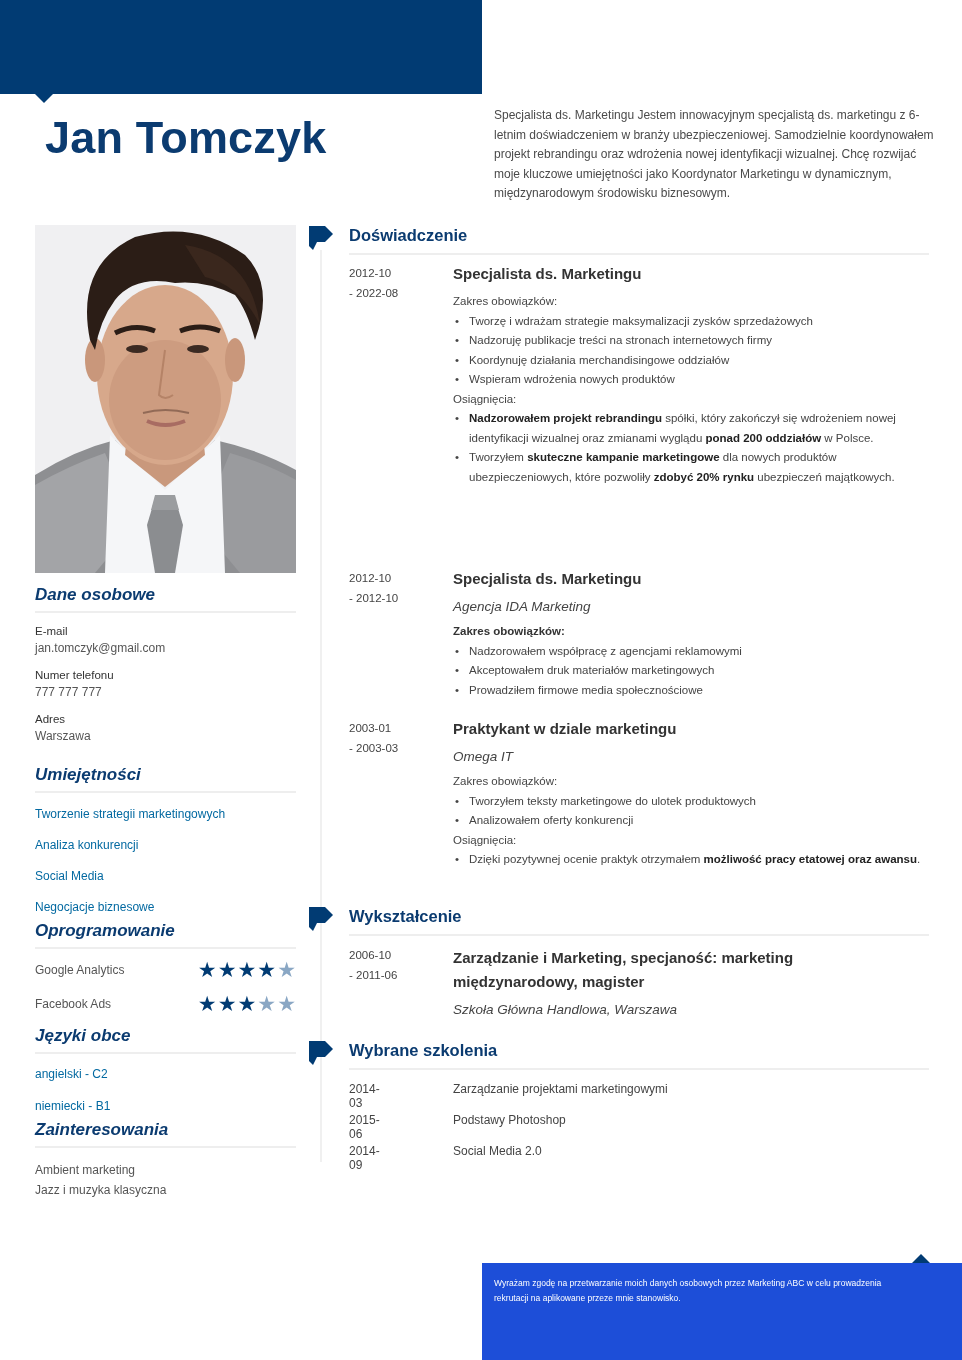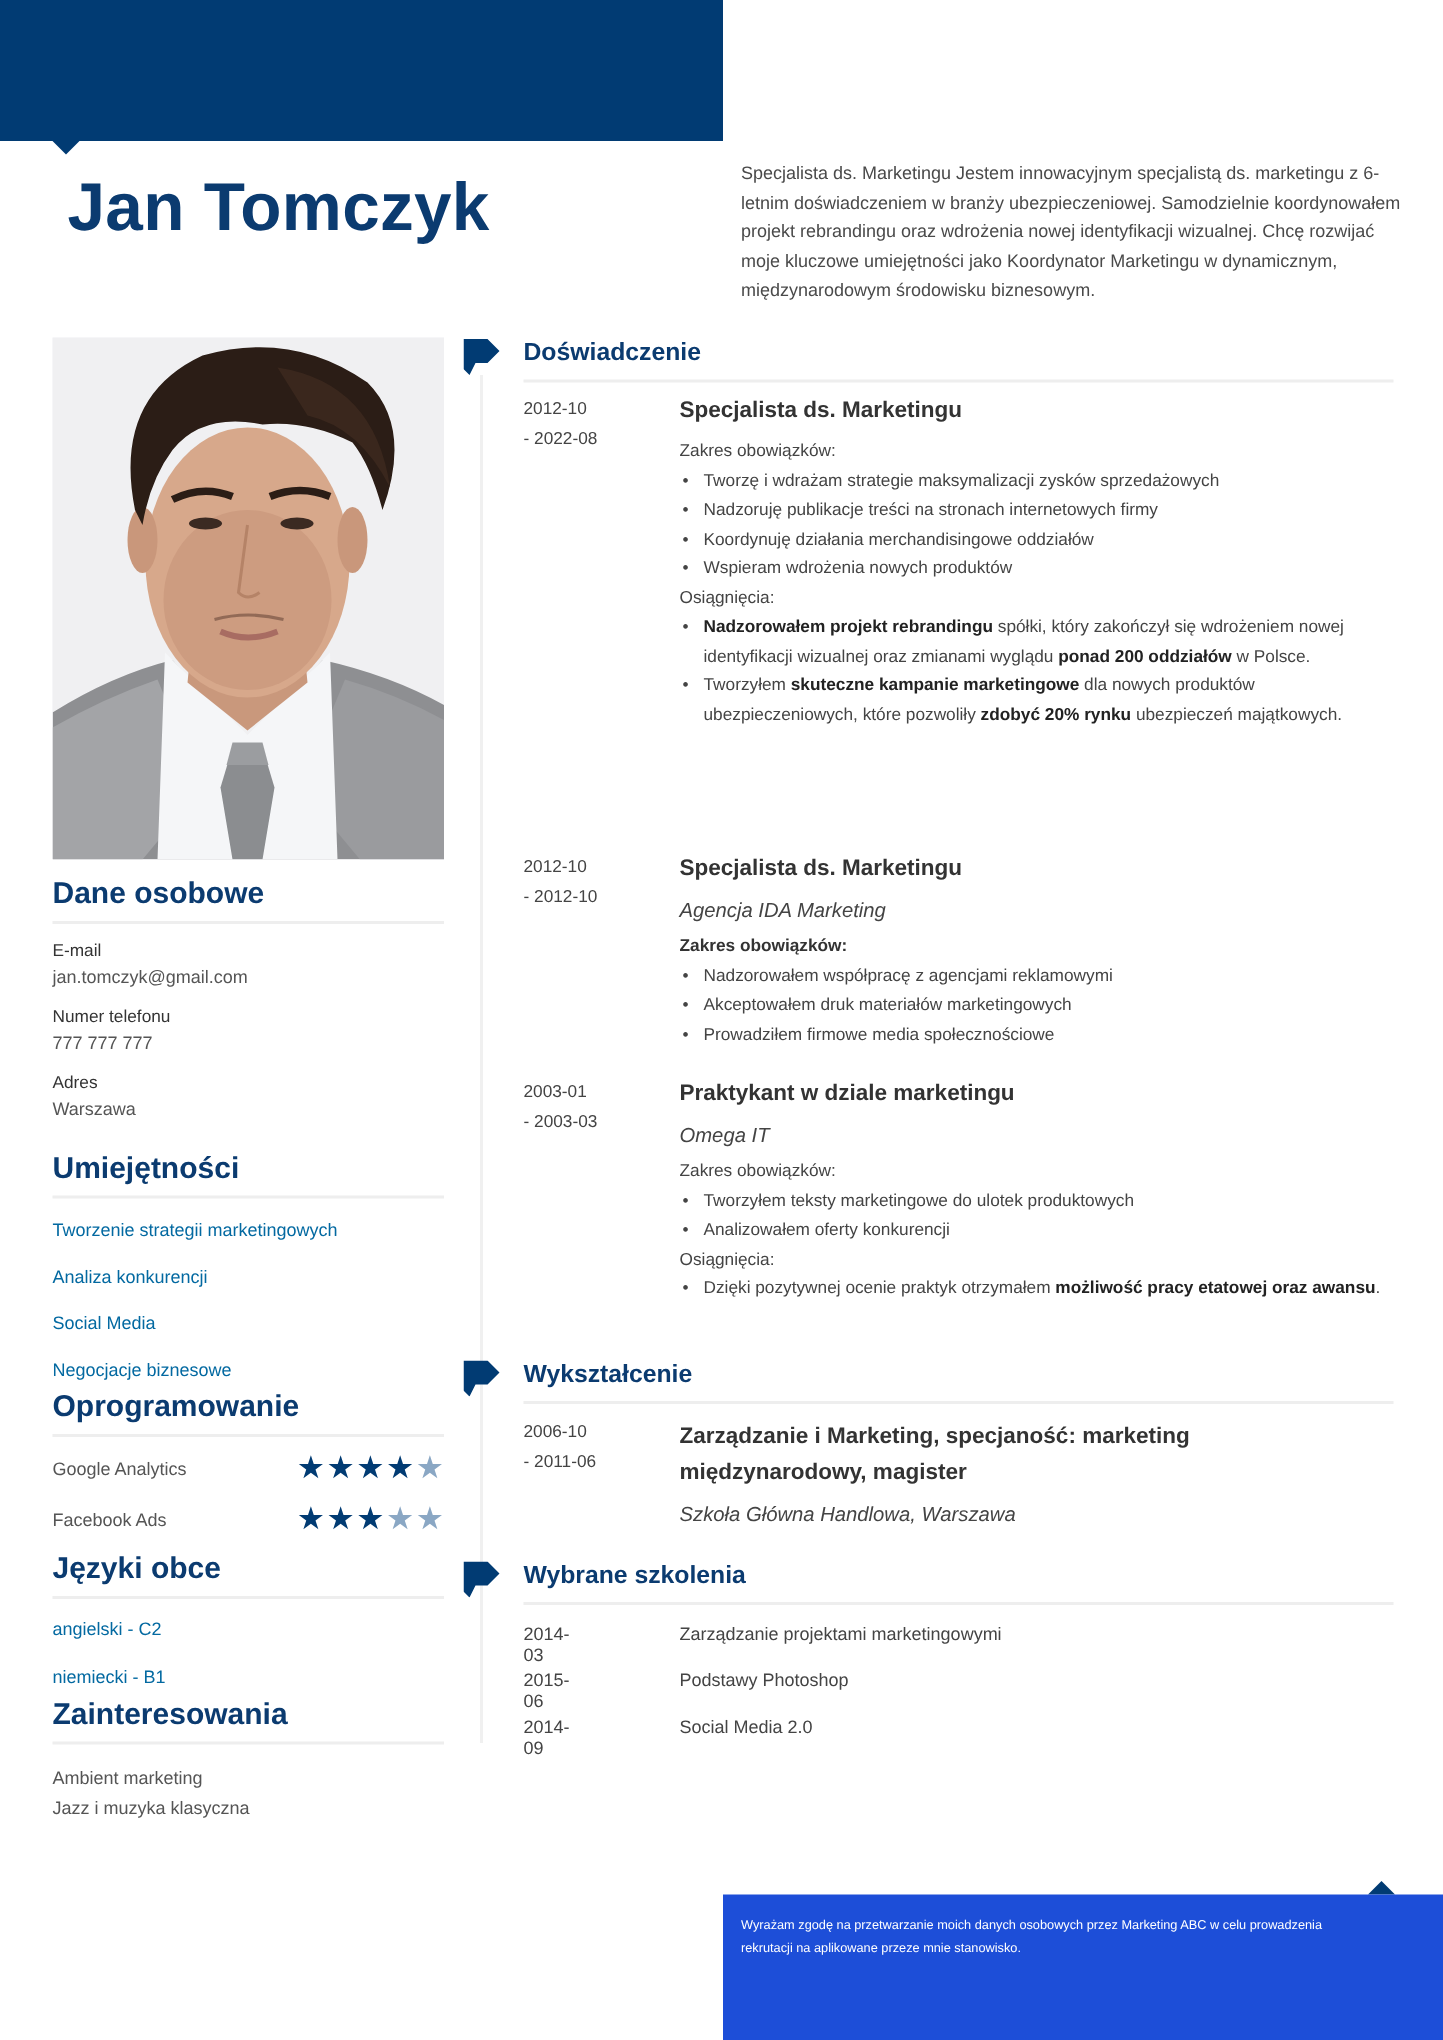--- a/index.html
+++ b/index.html
@@ -11,21 +11,21 @@
     border-left: 9px solid transparent; border-right: 9px solid transparent; border-top: 9px solid #013b73; }
 
   .name { position: absolute; left: 45px; top: 112px; font-size: 45px; font-weight: bold; color: #0b3b70; letter-spacing: 0.2px; }
 
   .summary { position: absolute; left: 494px; top: 106px; width: 440px; font-size: 12px; line-height: 19.5px; color: #4a4a4a; }
 
   .photo { position: absolute; left: 35px; top: 225px; width: 261px; height: 348px; background: #f0f0f2; overflow: hidden; }
 
   
   .left { position: absolute; left: 35px; top: 585px; width: 261px; }
-  .l-heading { font-size: 20px; font-weight: bold; color: #0b3b70; padding-bottom: 6px; border-bottom: 2px solid #eeeeee; margin-bottom: 12px; }
+  .l-heading { font-size: 17px; font-weight: bold; color: #0b3b70; padding-bottom: 6px; border-bottom: 2px solid #eeeeee; margin-bottom: 12px; font-style: italic; }
   .l-label { font-size: 11.5px; font-weight: normal; color: #333; margin-bottom: 4px; }
   .l-value { font-size: 12px; color: #555; margin-bottom: 14px; }
   .l-item { font-size: 12px; color: #0369a1; height: 31px; line-height: 16px; }
   .soft-row { display: flex; justify-content: space-between; align-items: center; height: 34px; font-size: 12px; color: #555; }
   .stars { display: flex; gap: 1px; }
   .star { font-size: 21px; line-height: 20px; color: #013b73; }
   .star.off { color: #8aa7c4; }
   .interest { font-size: 12px; color: #555; line-height: 20px; }
 
   

